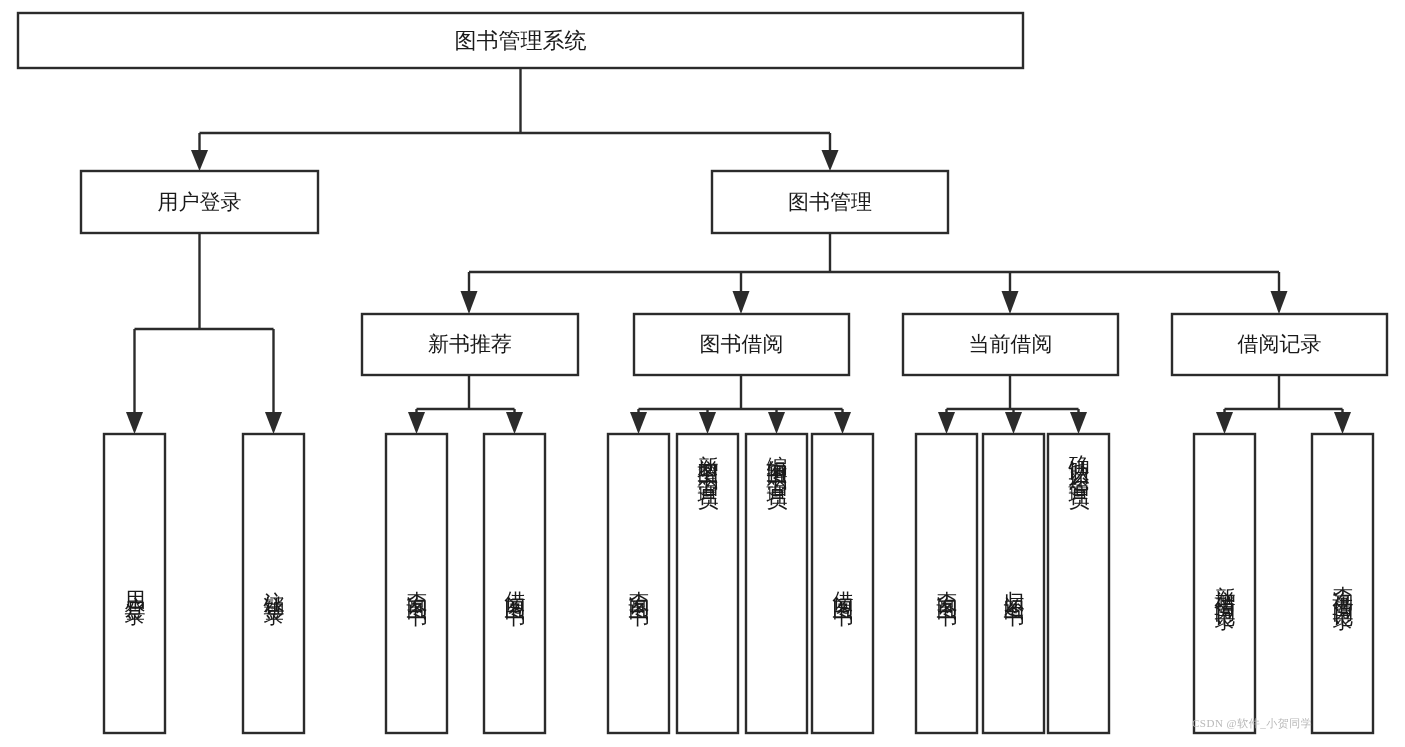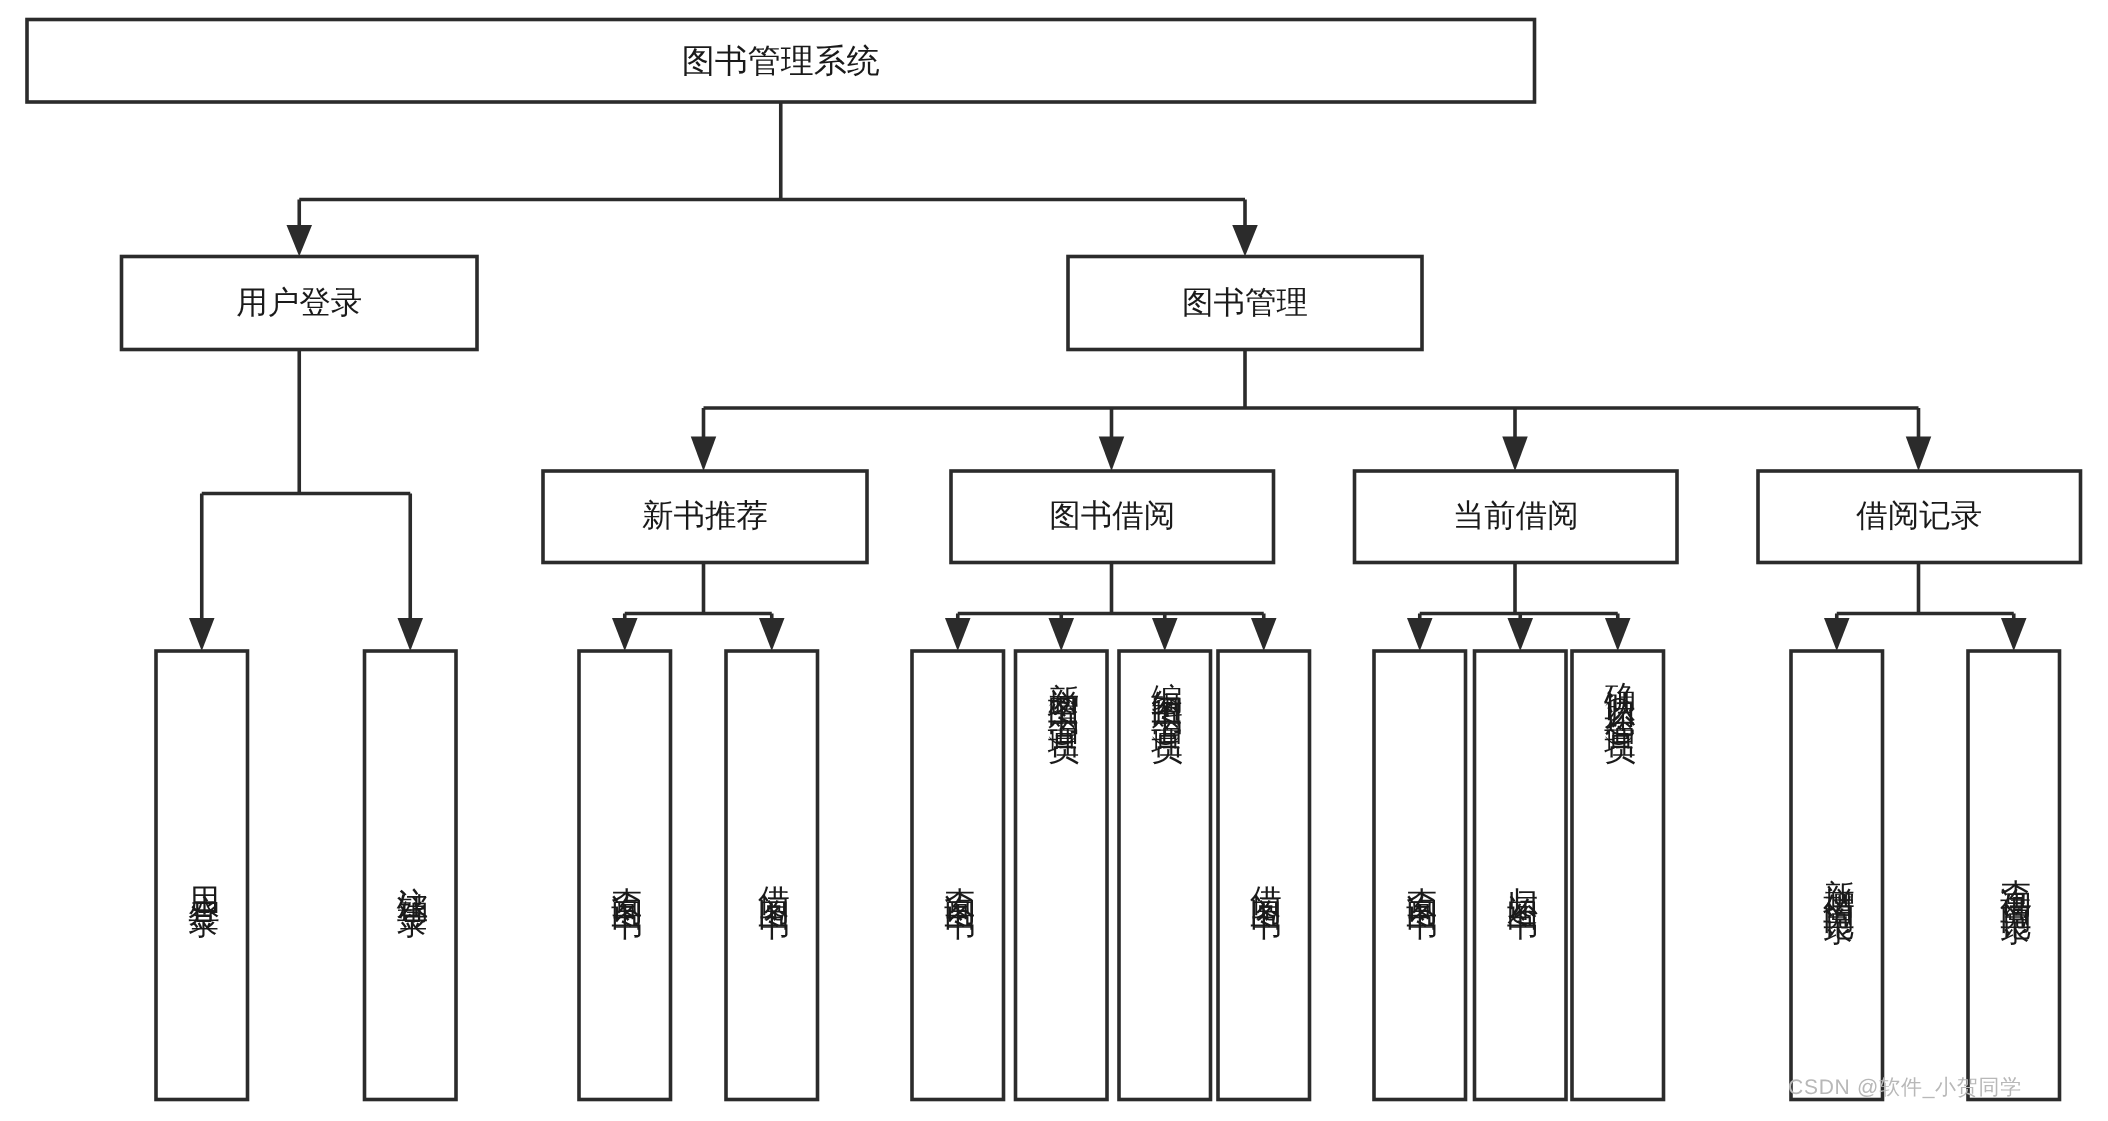--- a/index.html
+++ b/index.html
@@ -64,22 +64,22 @@
     font-family: "Liberation Sans", "DejaVu Sans", sans-serif;
     font-size: 21px;
     line-height: 1.38;
     letter-spacing: 5px;
     color: #1a1a1a;
     white-space: nowrap;
     text-align: center;
   }
   .watermark {
     position: absolute;
-    font-family: Liberation Sans, sans-serif;
-    font-size: 14px;
+    font-family: Liberation Serif, serif;
+    font-size: 11px;
     color: #b8b8b8;
     white-space: nowrap;
     letter-spacing: 0.5px;
   }
 </style>
 </head>
 <body>
 
 <div id="diagram-root">
 

